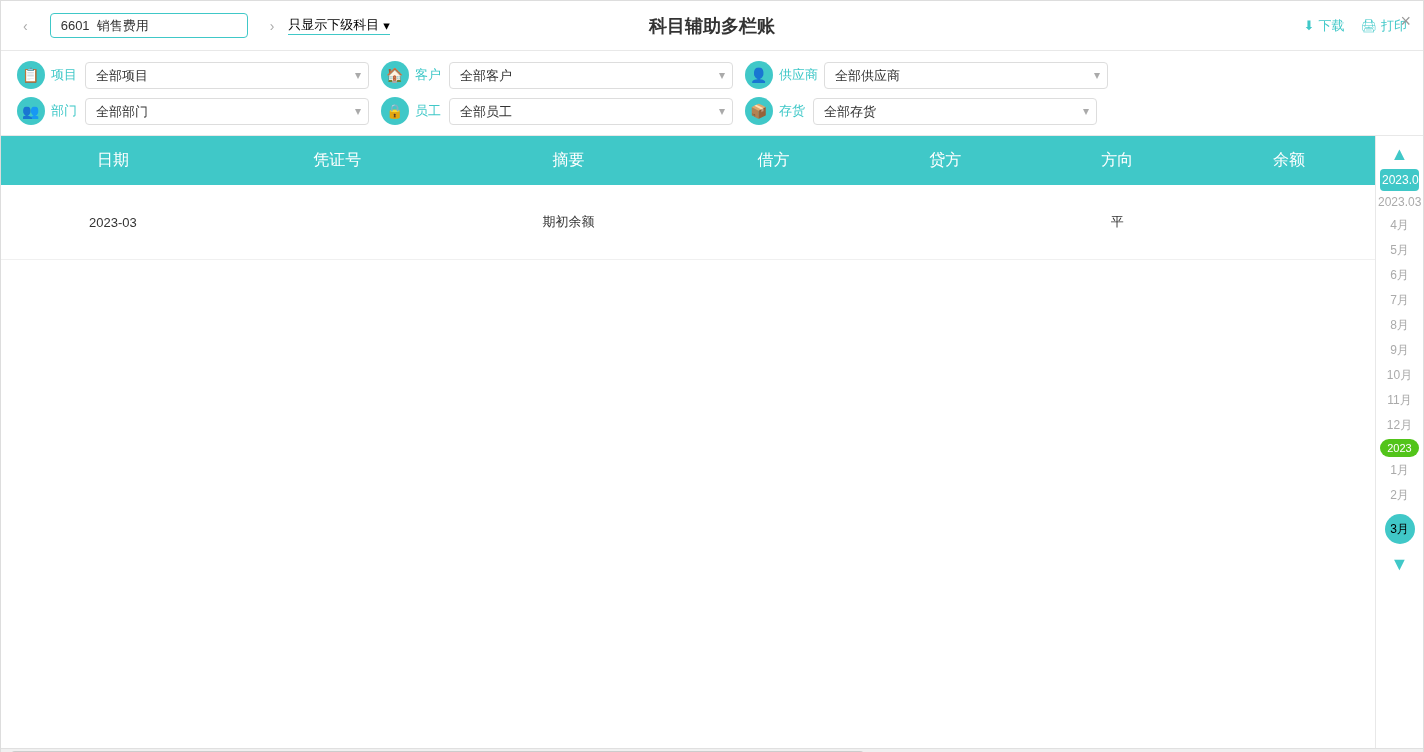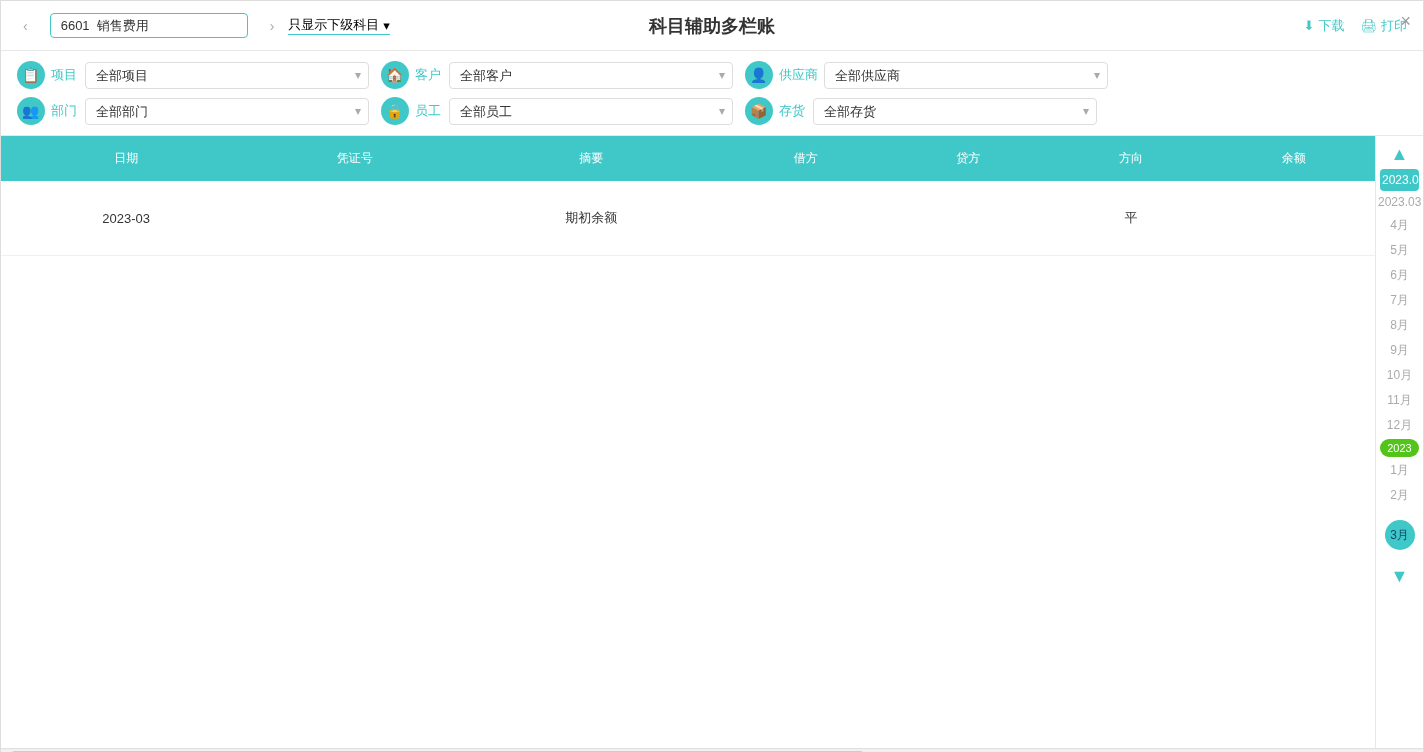--- a/index.html
+++ b/index.html
@@ -160,21 +160,21 @@
       width: 100%;
       border-collapse: collapse;
       min-width: 900px;
     }
     thead tr {
       background: #40c8c8;
       color: #fff;
     }
     thead th {
       padding: 14px 10px;
-      font-size: 12px;
+      font-size: 16px;
       font-weight: normal;
       text-align: center;
       border: none;
     }
     tbody tr {
       border-bottom: 1px solid #f0f0f0;
     }
     tbody td {
       padding: 28px 10px;
       text-align: center;
@@ -234,28 +234,28 @@
       padding: 3px 2px;
     }
     .sidebar-arrow {
       color: #40c8c8;
       font-size: 18px;
       cursor: pointer;
       padding: 4px;
     }
     .highlighted-month {
       background: #40c8c8;
-      color: #0c4a6e;
+      color: #000000;
       border-radius: 50%;
       width: 30px;
       height: 30px;
       display: flex;
       align-items: center;
       justify-content: center;
-      margin: 10px auto;
+      margin: 4px auto;
       font-size: 12px;
     }
   </style>
 </head>
 <body>
 
 <div class="window">
 
   <div class="top-bar">
     <span class="nav-arrow">‹</span>

